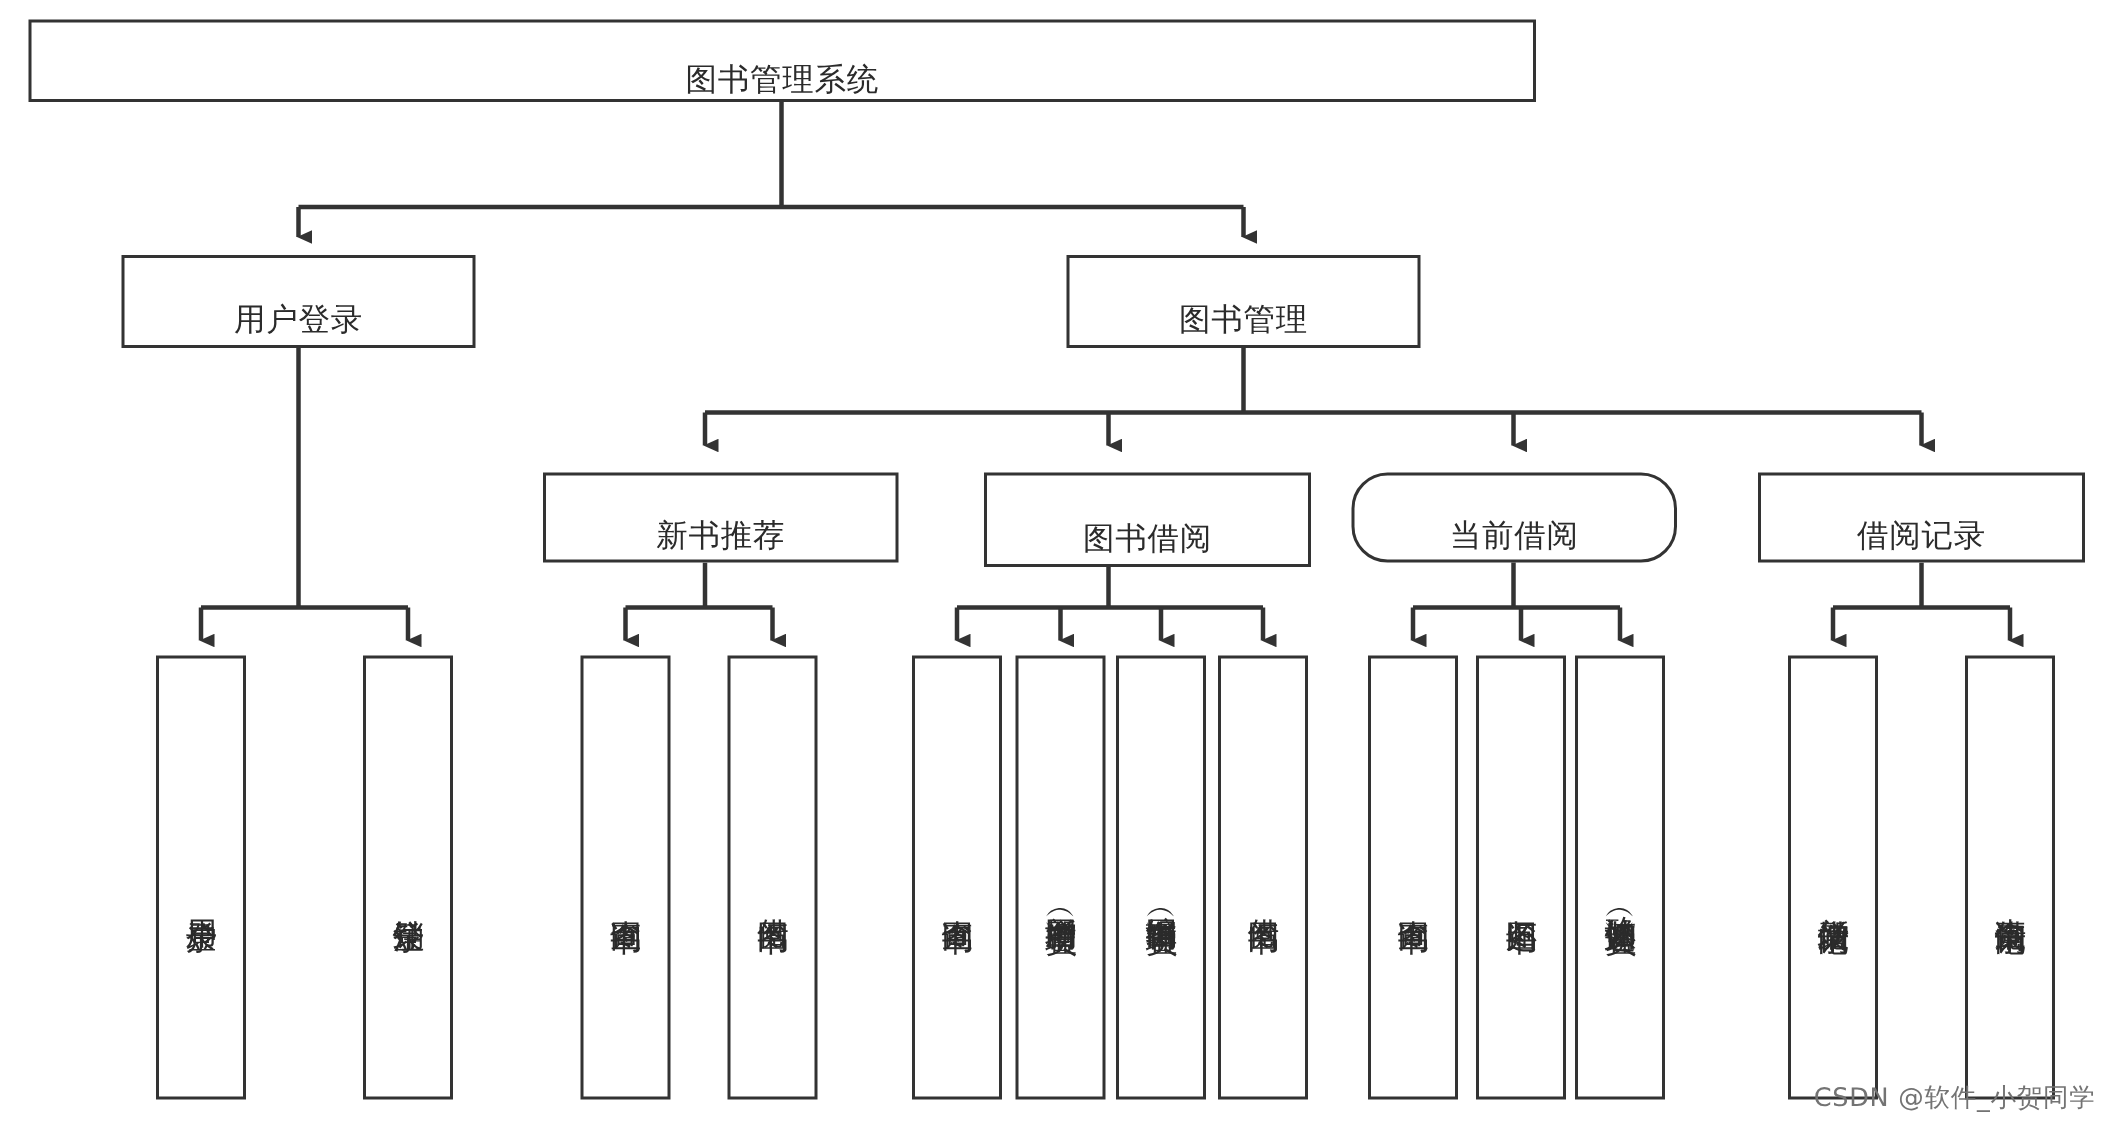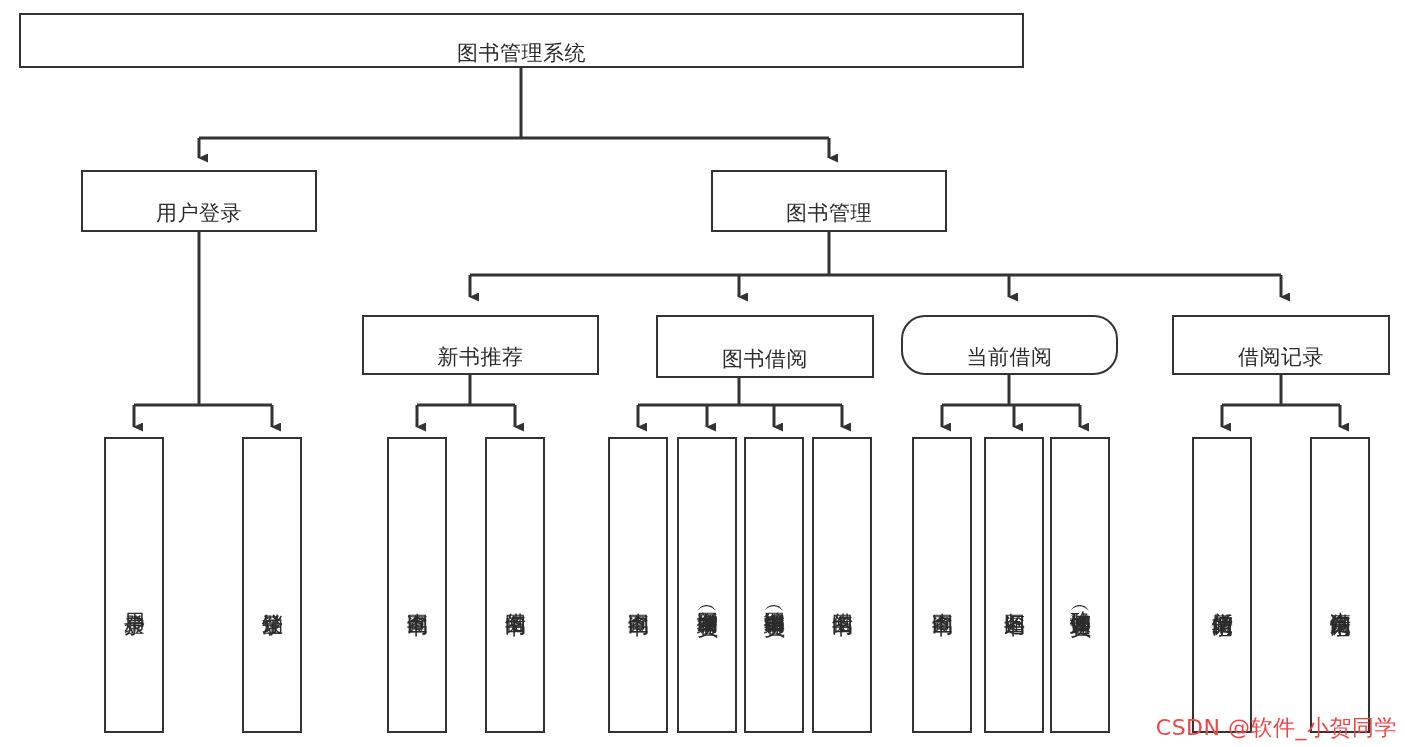--- a/index.html
+++ b/index.html
@@ -35,22 +35,22 @@
     text-orientation:upright;
     white-space:normal;
     font-size:21px;
     line-height:1.18;
     letter-spacing:1px;
     max-height:280px;
   }
   .watermark{
     position:absolute;
     right:8px;bottom:4px;
-    font-size:22px;
-    color:#ef4444;
+    font-size:17px;
+    color:#737373;
     letter-spacing:0.5px;
     white-space:nowrap;
     pointer-events:none;
   }
 </style>
 </head>
 <body>
 
 <div id="diagram-root">
 

